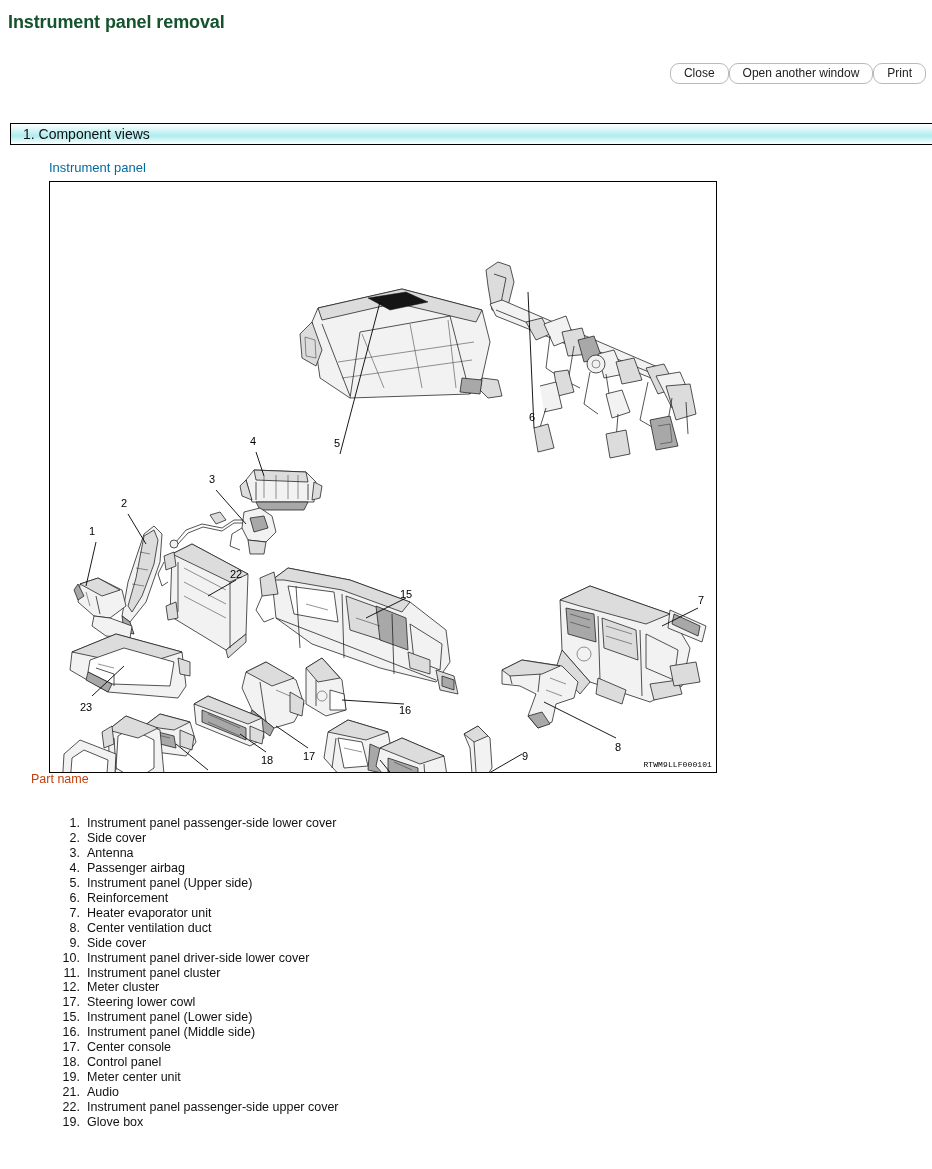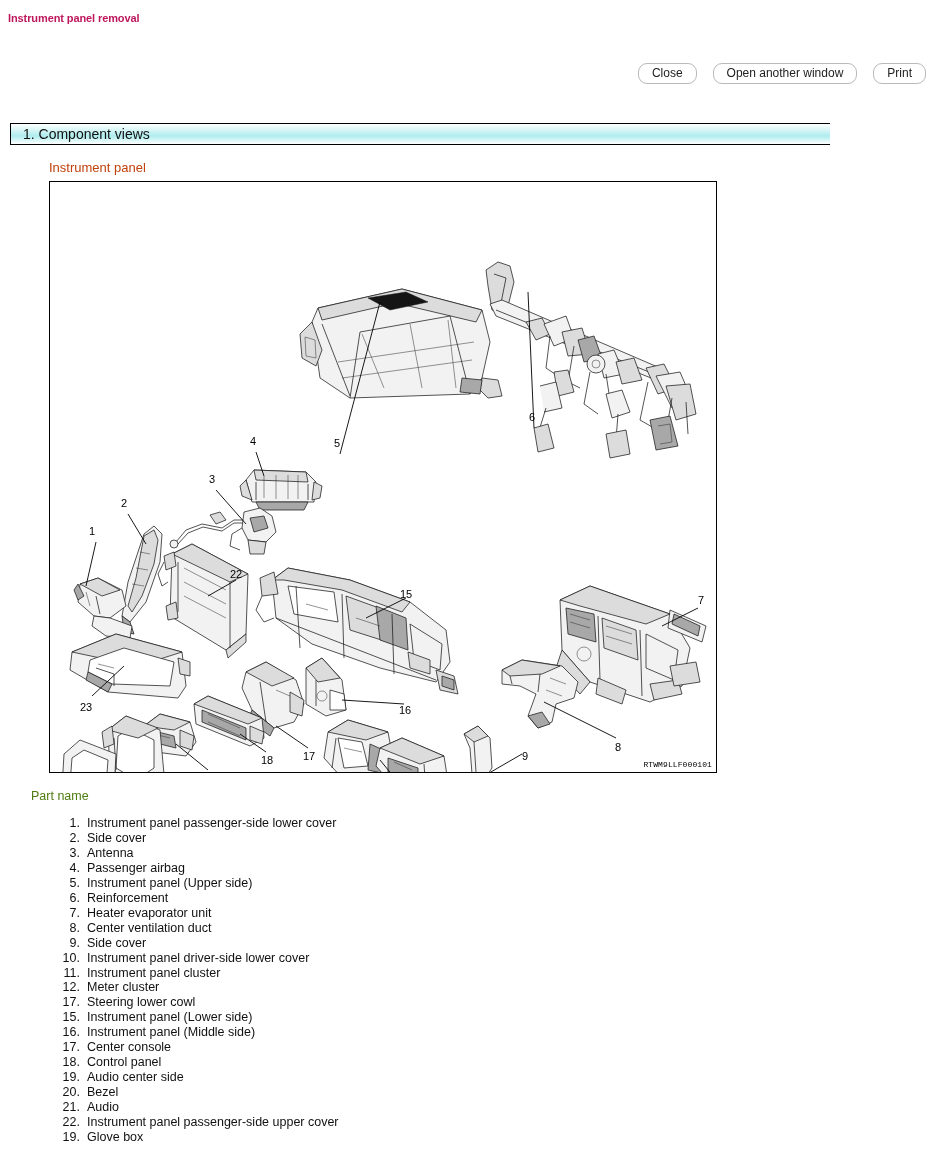--- a/index.html
+++ b/index.html
@@ -11,34 +11,34 @@
     width: 932px;
     height: 1169px;
     font-family: "Liberation Sans", sans-serif;
     color: #1a1a1a;
     overflow: hidden;
     position: relative;
   }
 
   
   .page-title {
-    font-size: 11px;
+    font-size: 18px;
     font-weight: bold;
-    color: #be185d;
+    color: #14532d;
     padding: 12px 0 0 8px;
     letter-spacing: -0.1px;
   }
 
   
   .toolbar {
     position: absolute;
     top: 63px;
     right: 6px;
     display: flex;
-    gap: 16px;
+    gap: 0;
     align-items: flex-start;
     border-radius: 6px;
   }
   .btn {
     font-family: "Liberation Sans", sans-serif;
     font-size: 12px;
     color: #222;
     background: #ffffff;
     border: 1px solid #b9b9b9;
     border-radius: 9px;
@@ -46,21 +46,21 @@
     line-height: 14px;
     white-space: nowrap;
     cursor: pointer;
   }
 
   
   .section-bar {
     position: absolute;
     top: 123px;
     left: 10px;
-    width: 820px;
+    width: 922px;
     height: 22px;
     border-top: 1px solid #000;
     border-bottom: 1px solid #000;
     border-left: 1px solid #000;
     box-sizing: border-box;
     background: linear-gradient(to bottom,
         #ffffff 0%,
         #cdf3f4 38%,
         #aeecee 60%,
         #dff8f9 84%,
@@ -74,21 +74,21 @@
     padding-left: 12px;
     line-height: 14px;
   }
 
   
   .sub-heading {
     position: absolute;
     top: 160px;
     left: 49px;
     font-size: 13px;
-    color: #c2410c;
+    color: #0369a1;
   }
 
   
   .figure-box {
     position: absolute;
     top: 181px;
     left: 49px;
     width: 668px;
     height: 592px;
     border: 1.5px solid #000;
@@ -103,24 +103,24 @@
     bottom: 3px;
     font-size: 8px;
     font-family: Liberation Mono, monospace;
     letter-spacing: 0.1px;
     color: #000;
   }
 
   
   .part-name-label {
     position: absolute;
-    top: 789px;
+    top: 772px;
     left: 31px;
     font-size: 12.5px;
-    color: #4d7c0f;
+    color: #c2410c;
   }
   .part-list {
     position: absolute;
     top: 816px;
     left: 48px;
     width: 520px;
   }
   .part-row {
     display: flex;
     font-size: 12.5px;
@@ -570,25 +570,21 @@
     <div class="part-row">
       <span class="part-num">17.</span>
       <span class="part-txt">Center console</span>
     </div>
     <div class="part-row">
       <span class="part-num">18.</span>
       <span class="part-txt">Control panel</span>
     </div>
     <div class="part-row">
       <span class="part-num">19.</span>
-      <span class="part-txt">Audio center side</span>
-    </div>
-    <div class="part-row">
-      <span class="part-num">20.</span>
-      <span class="part-txt">Bezel</span>
+      <span class="part-txt">Meter center unit</span>
     </div>
     <div class="part-row">
       <span class="part-num">21.</span>
       <span class="part-txt">Audio</span>
     </div>
     <div class="part-row">
       <span class="part-num">22.</span>
       <span class="part-txt">Instrument panel passenger-side upper cover</span>
     </div>
     <div class="part-row">

